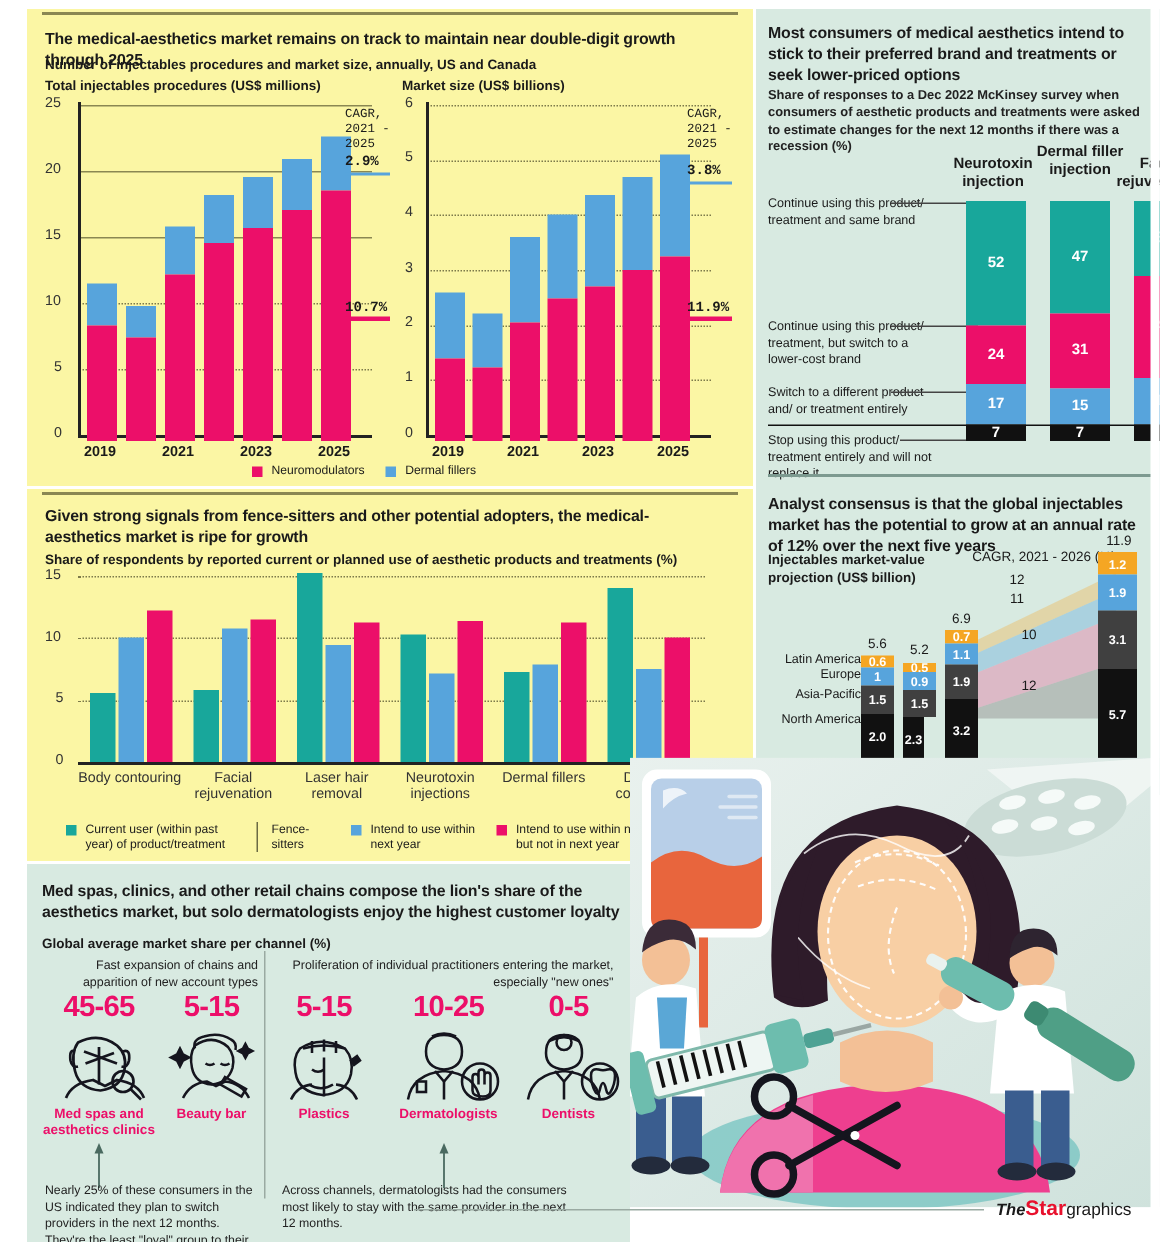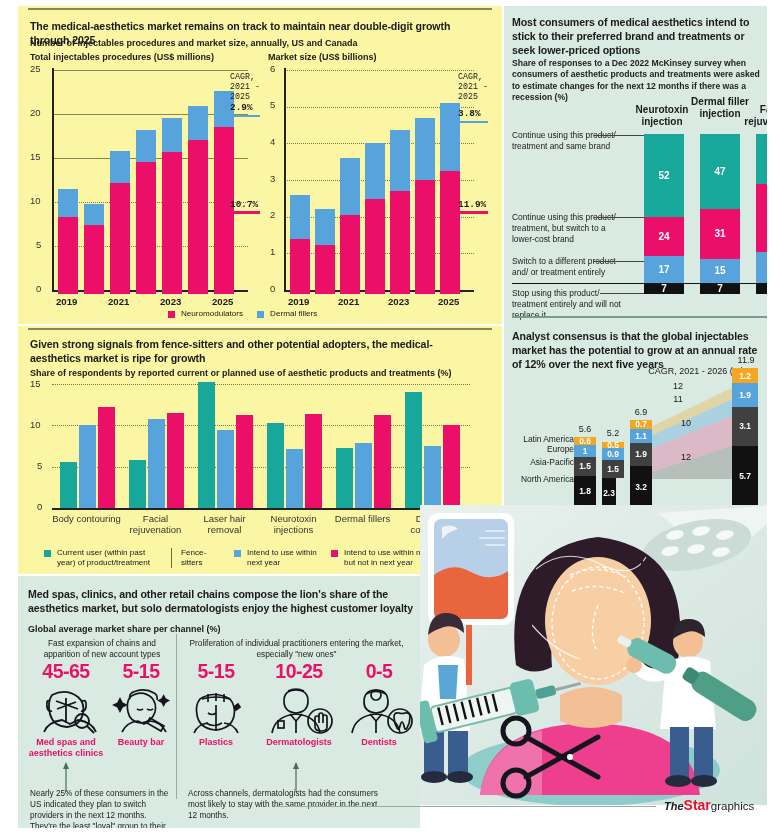--- a/index.html
+++ b/index.html
@@ -71,21 +71,21 @@
   .mv-blue   { background:#57A4DC; }
   .mv-pink   { background:#404040; }
   .mv-black  { background:#111111; }
   .mv-total  { position:absolute; font-size:9px; color:#1a1a1a; font-weight:normal; text-align:center;}
   .mv-reglbl { position:absolute; font-size:8.4px; color:#1a1a1a; text-align:right;}
   .mv-cagr   { position:absolute; font-size:9px; color:#1a1a1a; text-align:center;}
 
   
   .chan-big { font-size:19.5px; font-weight:bold; color:#EC0F69; text-align:center; letter-spacing:-0.5px;}
   .chan-name{ font-size:9px; font-weight:bold; color:#EC0F69; text-align:center; line-height:1.2;}
-  .chan-head{ font-size:8.3px; color:#222; text-align:center; line-height:1.3;}
+  .chan-head{ font-size:8.3px; color:#222; text-align:right; line-height:1.3;}
   .vdiv { position:absolute; width:1px; background:#9aaaa2; }
   .hdiv { position:absolute; height:1px; background:#9aaaa2; }
 
   .star-logo { position:absolute; font-size:12px; color:#1a1a1a; display:flex; align-items:baseline; gap:0;}
   .star-the { font-style:italic; font-weight:bold; font-size:11px;}
   .star-star{ font-weight:bold; color:#E8112D; font-size:14px;}
   .star-g { font-size:11.5px; color:#1a1a1a;}
 
   .divider-top { position:absolute; height:2px; background:#8a8752; }
 </style>
@@ -352,20 +352,21 @@
       <div class="stk-seg stk-blue" style="height:30.4px;">19</div>
       <div class="stk-seg stk-black" style="height:11.2px;">7</div>
     </div>
 
     <div style="position:absolute; left:8px; top:276.5px; width:256px; height:1.4px; background:#111;"></div>
     <div style="position:absolute; left:8px; top:310px; width:256px; height:1.8px; background:#7d9a90;"></div>
   </div>
 
   <div class="panel p-mint" style="left:504px; top:324px; width:269px; height:206px;">
     <div class="panel-title" style="position:absolute; left:8px; top:6px; width:256px;">Analyst consensus is that the global injectables market has the potential to grow at an annual rate of 12% over the next five years</div>
+    <div class="panel-sub" style="position:absolute; left:8px; top:44px; width:120px;">Injectables market-value projection (US$ billion)</div>
 
     <div class="mv-cagr" style="left:140px; top:42px; width:104px;">CAGR, 2021 - 2026 (%)</div>
 
     <div style="position:absolute; left:0; top:0; width:269px; height:206px;">
 
       <svg width="269" height="206" style="position:absolute; left:0; top:0;">
         <polygon points="126,155 240,118 240,155 126,155" fill="#9b9b9b" opacity="0.55"></polygon>
         <polygon points="126,133 240,87 240,118 126,155" fill="#EC0F69" opacity="0.22"></polygon>
         <polygon points="126,121 240,70 240,87 126,133" fill="#57A4DC" opacity="0.35"></polygon>
         <polygon points="126,113 240,58 240,70 126,121" fill="#F5A623" opacity="0.30"></polygon>
@@ -382,21 +383,21 @@
       <div class="mv-reglbl" style="left:0px; top:150px; width:70px;">North America</div>
 
       <div class="mv-total" style="left:68px; top:100px; width:26px;">5.6</div>
       <div class="mv-total" style="left:96px; top:104px; width:26px;">5.2</div>
       <div class="mv-total" style="left:124px; top:83px; width:26px;">6.9</div>
       <div class="mv-total" style="left:228px; top:31px; width:28px;">11.9</div>
 
       <div class="mv-seg mv-orange" style="left:70px; top:113px; width:22px; height:7.5px;">0.6</div>
       <div class="mv-seg mv-blue" style="left:70px; top:120.5px; width:22px; height:12.5px;">1</div>
       <div class="mv-seg mv-pink" style="left:70px; top:133px; width:22px; height:18.8px;">1.5</div>
-      <div class="mv-seg mv-black" style="left:70px; top:151.8px; width:22px; height:31.2px;">1.8</div>
+      <div class="mv-seg mv-black" style="left:70px; top:151.8px; width:22px; height:31.2px;">2.0</div>
 
       <div class="mv-seg mv-orange" style="left:98px; top:118px; width:22px; height:6.3px;">0.5</div>
       <div class="mv-seg mv-blue" style="left:98px; top:124.3px; width:22px; height:11.3px;">0.9</div>
       <div class="mv-seg mv-pink" style="left:98px; top:135.6px; width:22px; height:18.8px;">1.5</div>
       <div class="mv-seg mv-black" style="left:98px; top:154.4px; width:14px; height:28.6px;">2.3</div>
 
       <div class="mv-seg mv-orange" style="left:126px; top:96px; width:22px; height:8.8px;">0.7</div>
       <div class="mv-seg mv-blue" style="left:126px; top:104.8px; width:22px; height:13.8px;">1.1</div>
       <div class="mv-seg mv-pink" style="left:126px; top:118.6px; width:22px; height:23.8px;">1.9</div>
       <div class="mv-seg mv-black" style="left:126px; top:142.4px; width:22px; height:40.6px;">3.2</div>

